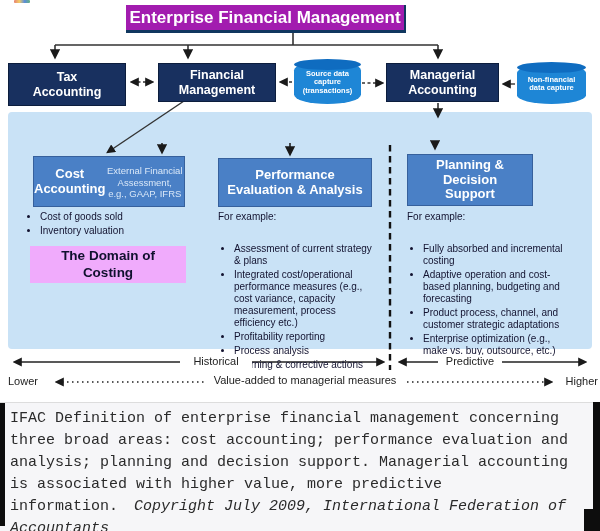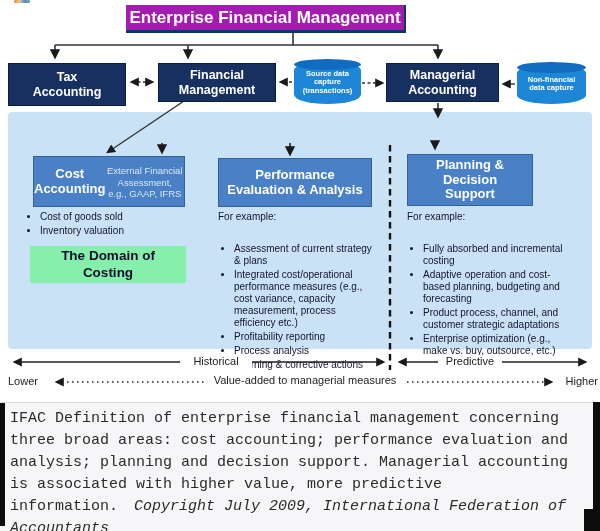--- a/index.html
+++ b/index.html
@@ -52,21 +52,21 @@
   .plan    { left:407px; top:154px; width:126px; height:52px; }
 
   .col { z-index:3; color:#131330; font-size:10px; line-height:12px; }
   .col .intro { margin-bottom:20px; }
   .col ul { list-style:disc; padding-left:16px; }
   .col li { margin-bottom:2px; }
   .leftcol { left:24px; top:211px; width:150px; }
   .midcol  { left:218px; top:211px; width:160px; }
   .rightcol{ left:407px; top:211px; width:158px; }
 
-  .domain { left:30px; top:246px; width:156px; height:37px; background:#86efac;
+  .domain { left:30px; top:246px; width:156px; height:37px; background:#f0abfc;
     color:#10102e; font-size:13.5px; font-weight:bold; line-height:1.25; z-index:3; }
 
   .axis-label { background:#fff; text-align:center; color:#222; font-size:11px; z-index:3; }
   .lab-hist { left:180px; top:355px; width:72px; height:15px; }
   .lab-pred { left:438px; top:355px; width:64px; height:15px; }
   .lab-low  { left:8px;  top:375px; width:40px; height:15px; text-align:left; }
   .lab-high { left:556px; top:375px; width:42px; height:15px; text-align:right; }
   .lab-val  { left:205px; top:374px; width:200px; height:16px; }
 
   .caption { left:0; top:402px; width:600px; height:129px;

